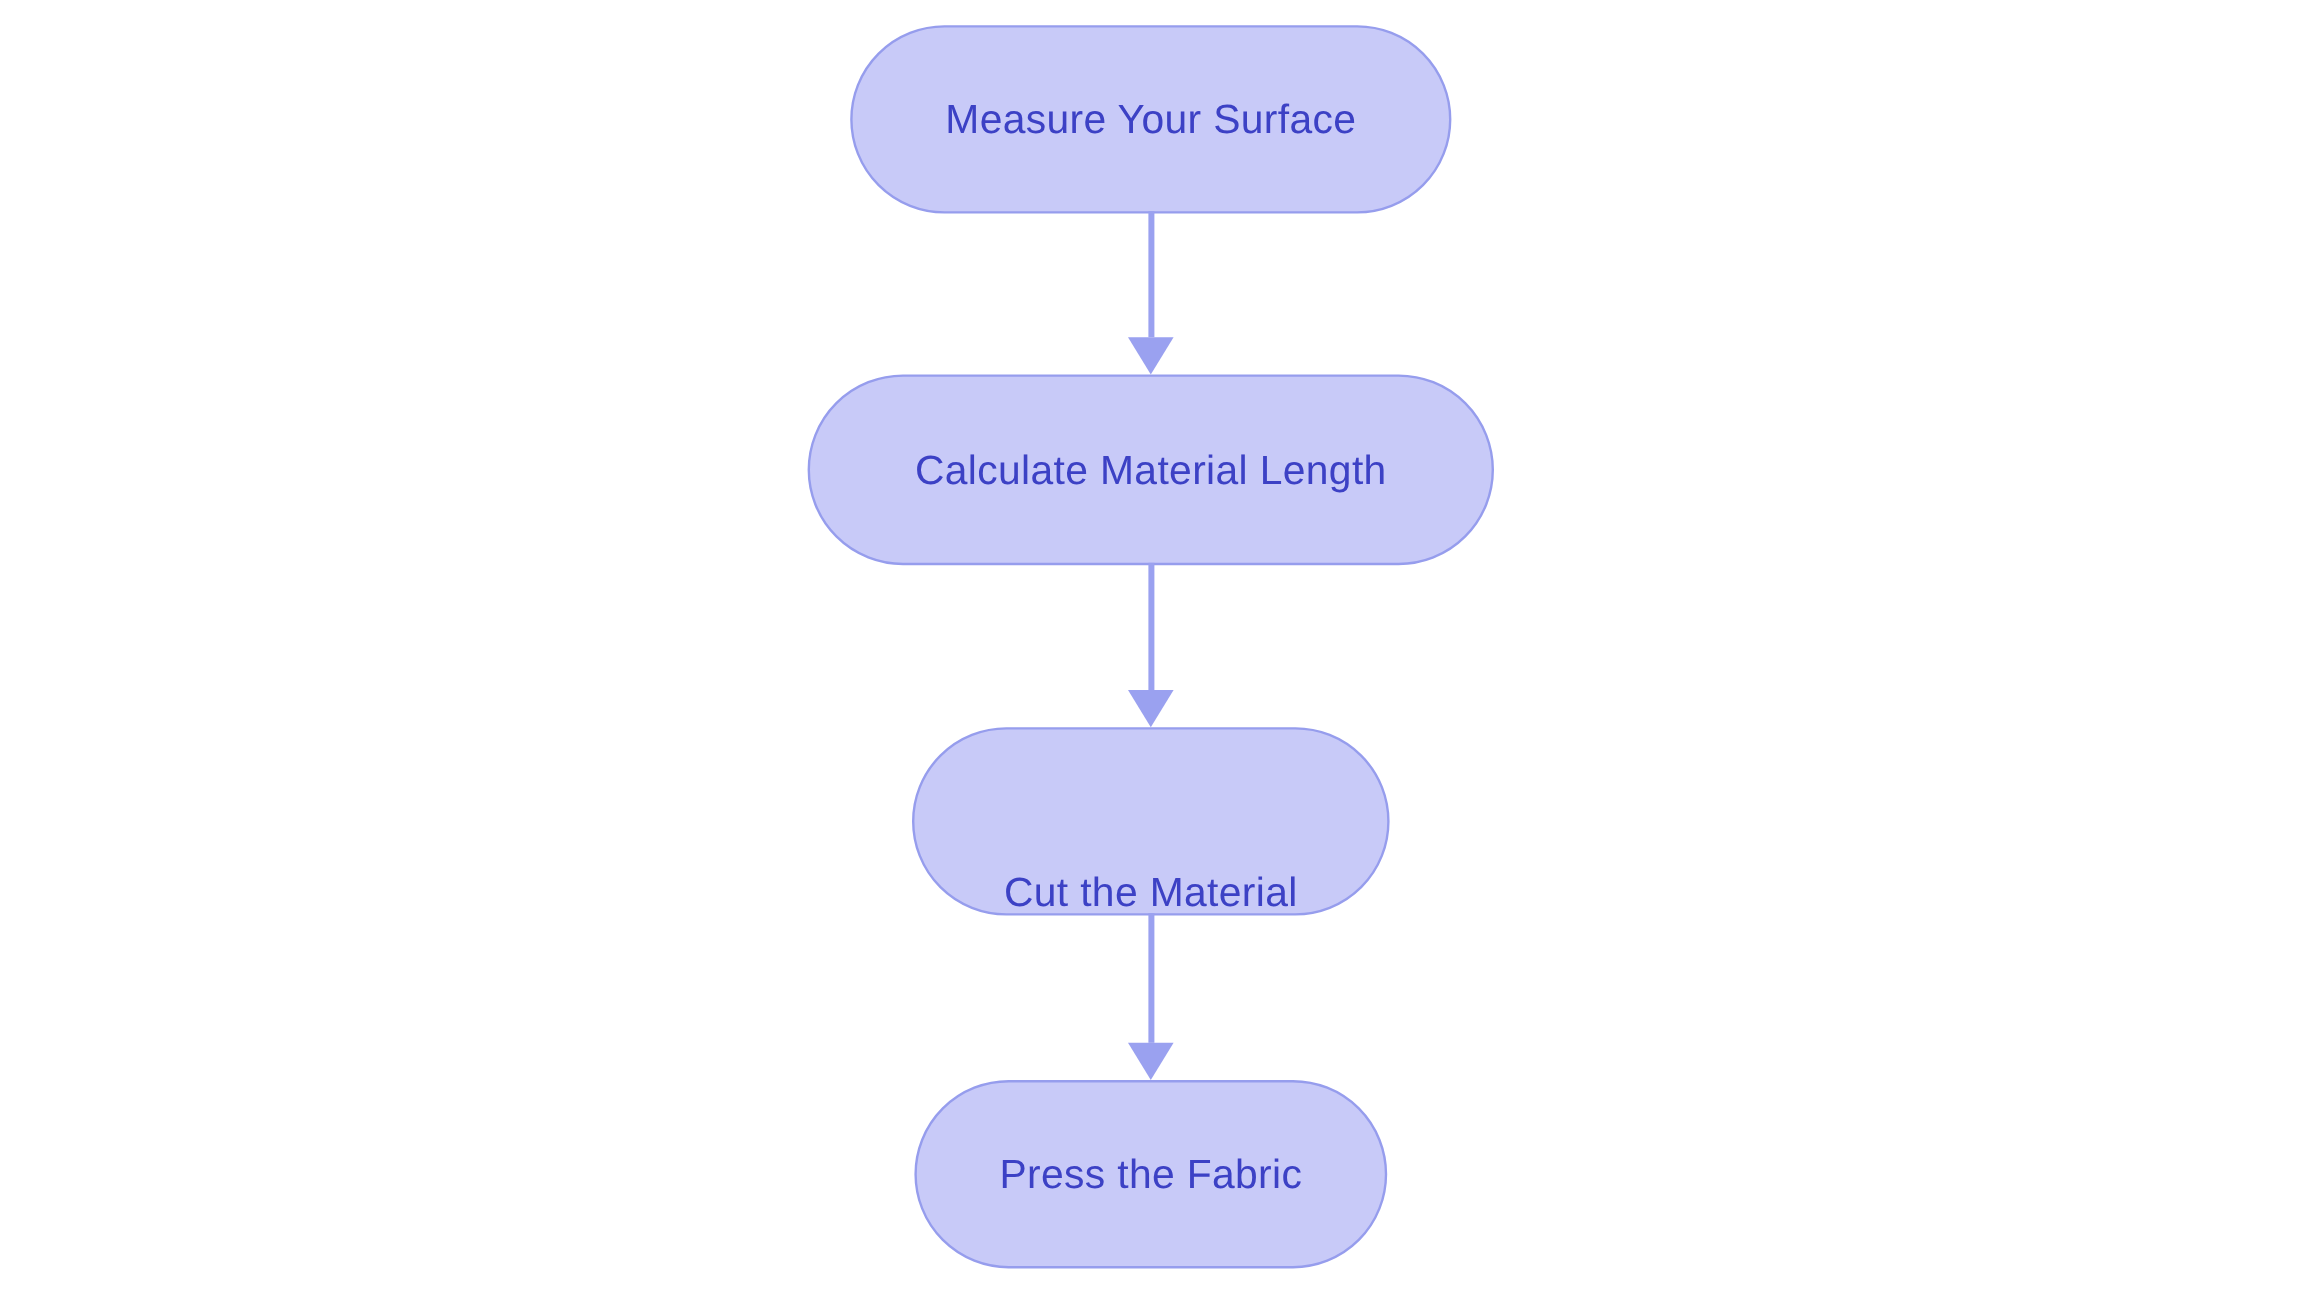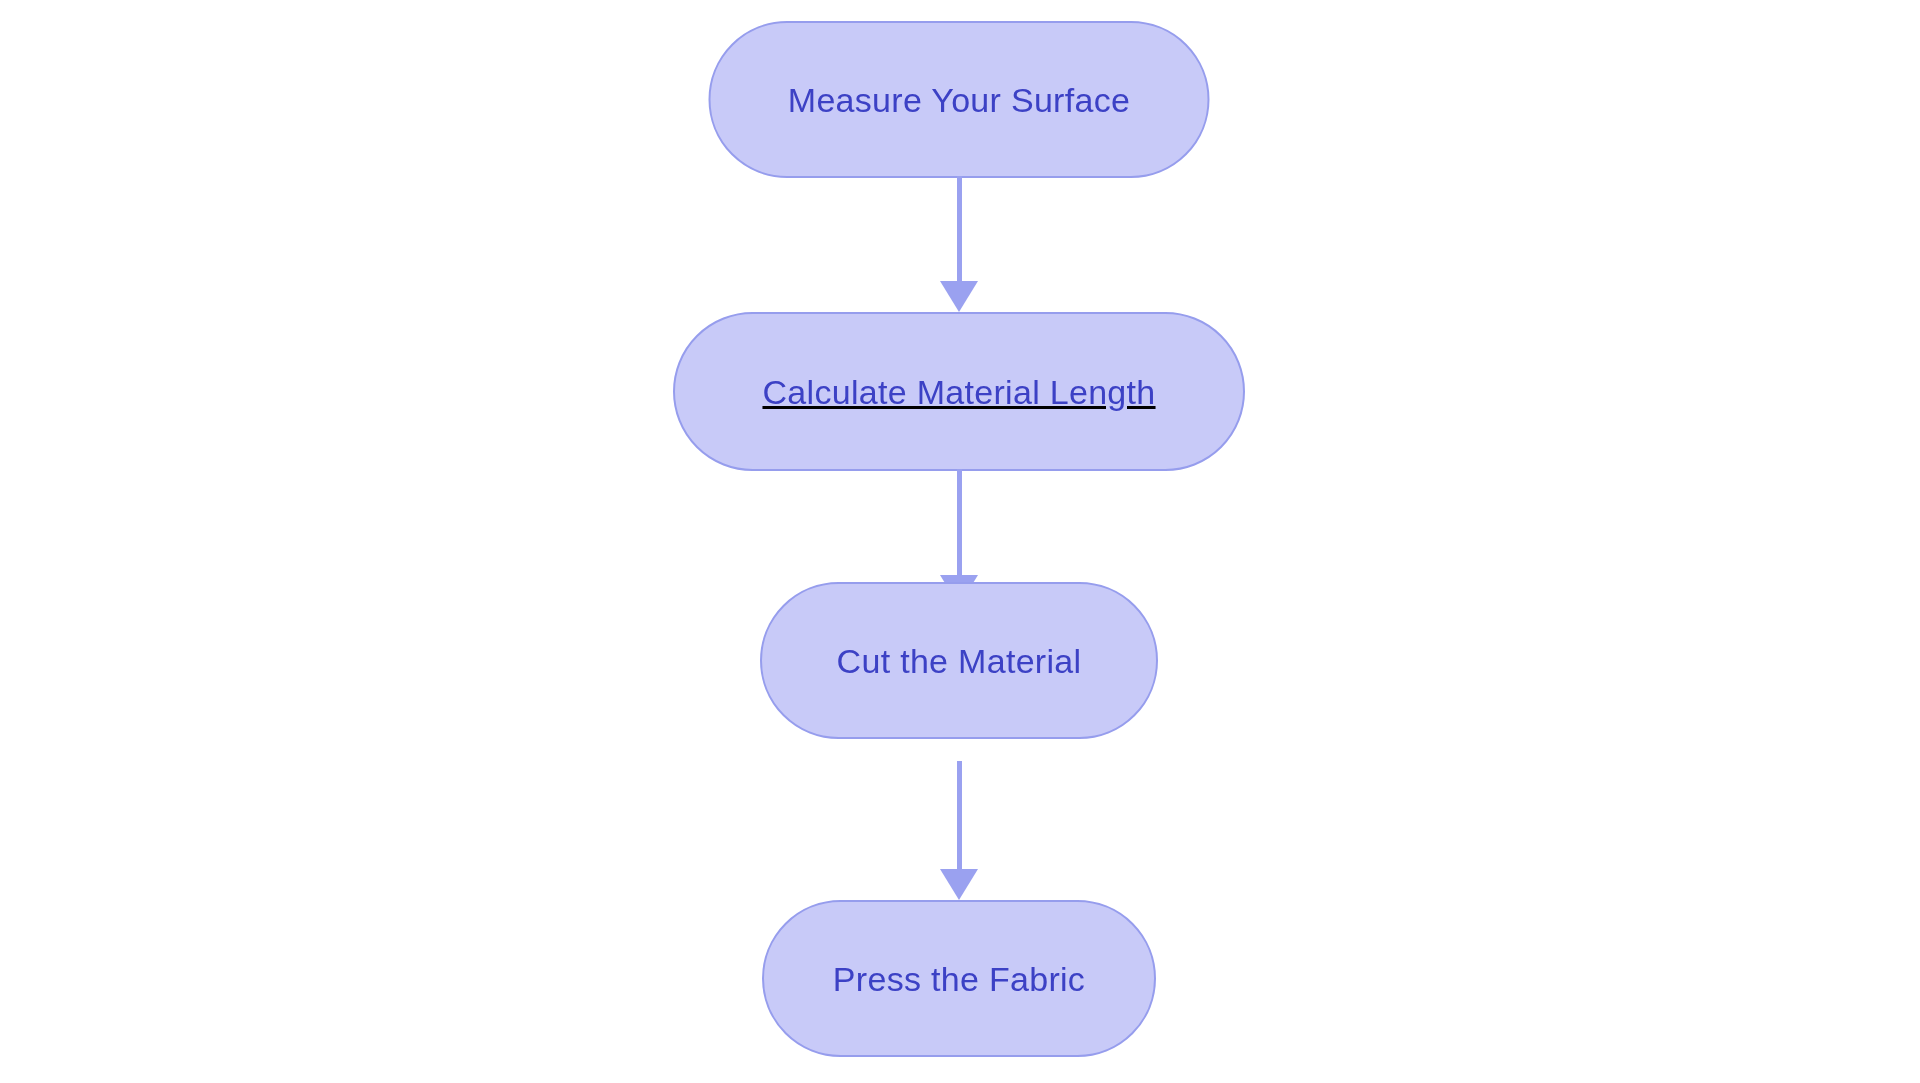--- a/index.html
+++ b/index.html
@@ -34,22 +34,22 @@
     justify-content:center;
   }
   .node-label{
     font-size:34px;
     line-height:1;
     color:var(--node-text);
     letter-spacing:0.3px;
     white-space:nowrap;
   }
   .node-1{top:21px;width:501px;height:157px;}
-  .node-2{top:312px;width:572px;height:159px;text-decoration:underline;}
-  .node-3{top:582px;width:398px;height:157px;}
+  .node-2{top:312px;width:572px;height:159px;}
+  .node-3{top:606px;width:398px;height:157px;align-items:flex-end;}
   .node-4{top:900px;width:394px;height:157px;text-align:center;}
 
   .arrow{
     position:absolute;
     left:959px;
     transform:translateX(-50%);
     display:flex;
     flex-direction:column;
     align-items:center;
   }

